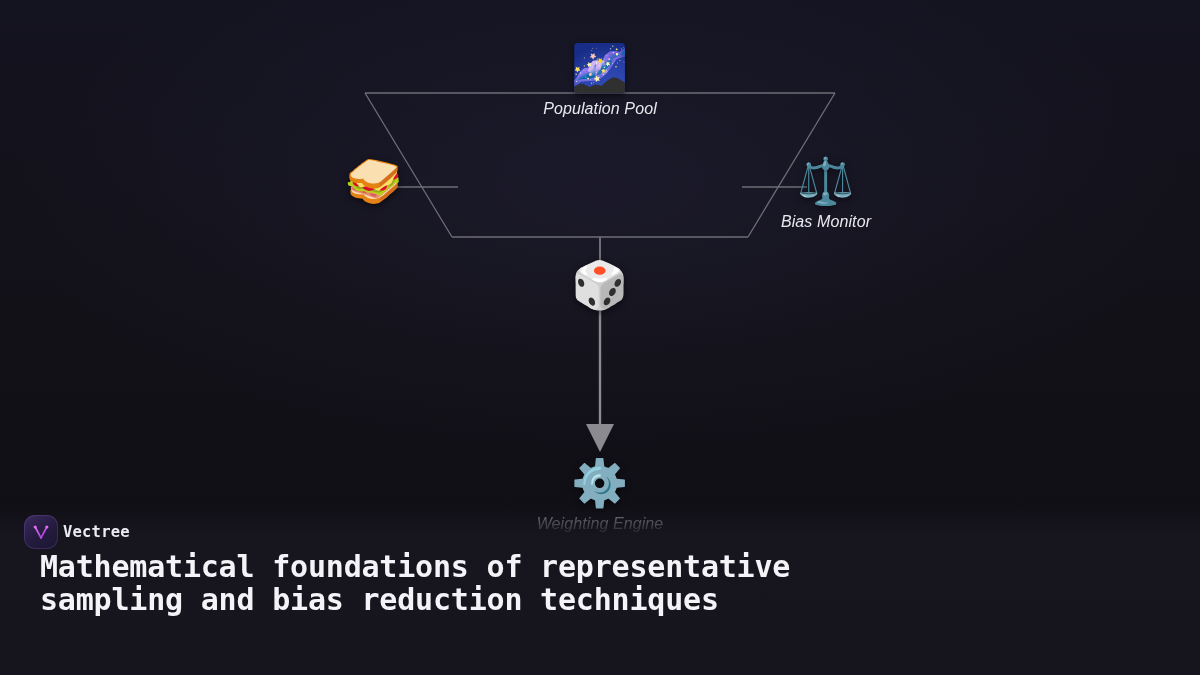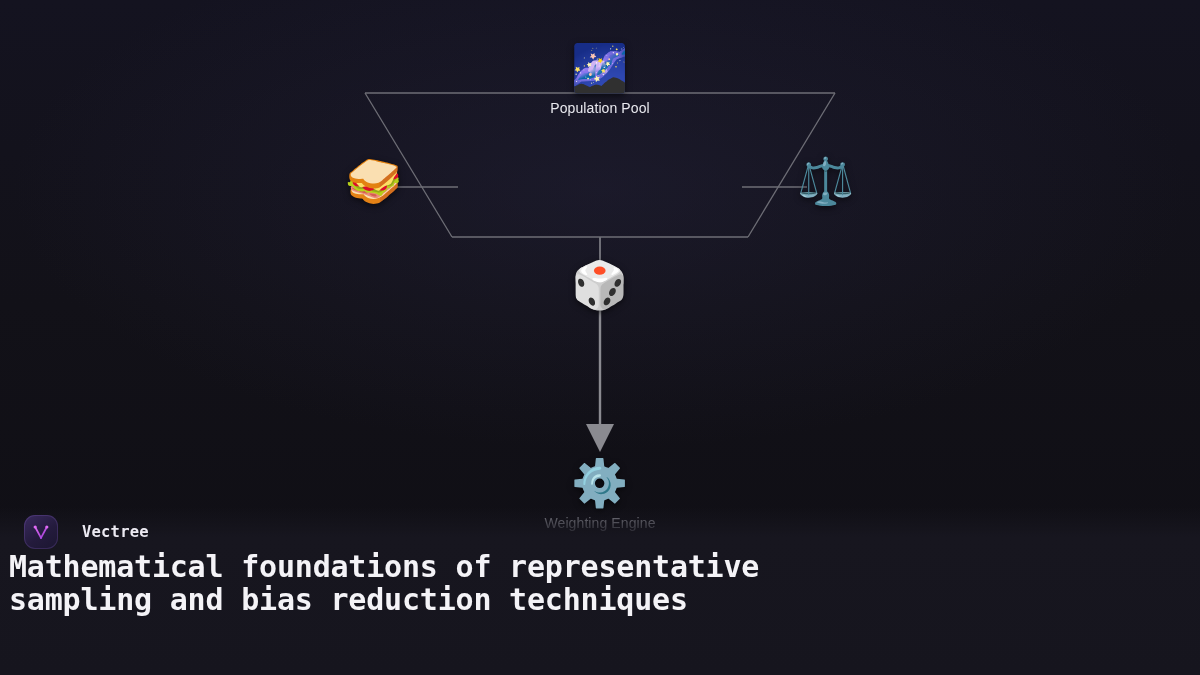--- a/index.html
+++ b/index.html
@@ -45,24 +45,25 @@
   .node-icon {
     font-size: 46px;
     line-height: 56px;
     height: 56px;
     display: block;
     filter: drop-shadow(0 2px 3px rgba(0,0,0,0.55));
   }
   .node-label {
     display: block;
     margin-top: 4px;
-    font-size: 14px;
+    font-size: 16px;
     color: #e8e8ee;
     letter-spacing: 0.1px;
     white-space: nowrap;
+    font-style: italic;
   }
   .node-label.dim {
     color: #8b8b93;
   }
 
   
   #footer {
     position: absolute;
     left: 0;
     bottom: 0;
@@ -70,21 +71,21 @@
     height: 168px;
     background: linear-gradient(180deg, rgba(23,22,31,0.0) 0%, #17161f 18%, #16151e 100%);
   }
 
   #brand {
     position: absolute;
     left: 24px;
     top: 8px;
     display: flex;
     align-items: center;
-    gap: 24px;
+    gap: 5px;
   }
   #brand-mark {
     width: 34px;
     height: 34px;
     border-radius: 11px;
     background: linear-gradient(145deg, #3a2a5e 0%, #241b3d 55%, #1b1630 100%);
     box-shadow: inset 0 0 0 1px rgba(150,110,220,0.22);
     display: flex;
     align-items: center;
     justify-content: center;
@@ -92,21 +93,21 @@
   #brand-name {
     font-family: "DejaVu Sans Mono", monospace;
     font-size: 15.5px;
     font-weight: bold;
     color: #eceaf2;
     letter-spacing: 0.2px;
   }
 
   #page-title {
     position: absolute;
-    left: 9px;
+    left: 40px;
     top: 44px;
     width: 760px;
     font-family: "DejaVu Sans Mono", monospace;
     font-weight: bold;
     font-size: 30px;
     line-height: 32.5px;
     color: #f4f3f7;
     letter-spacing: -0.2px;
   }
 
@@ -155,20 +156,21 @@
     <span class="node-icon">🌌</span>
     <span class="node-label">Population Pool</span>
   </div>
 
   <div class="node" style="left:374px; top:153px;">
     <span class="node-icon">🥪</span>
   </div>
 
   <div class="node" style="left:826px; top:153px;">
     <span class="node-icon">⚖️</span>
+    <span class="node-label">Bias Monitor</span>
   </div>
 
   <div class="node" style="left:600px; top:257px;">
     <span class="node-icon">🎲</span>
   </div>
 
   <div class="node" style="left:600px; top:455px;">
     <span class="node-icon">⚙️</span>
     <span class="node-label dim">Weighting Engine</span>
   </div>

